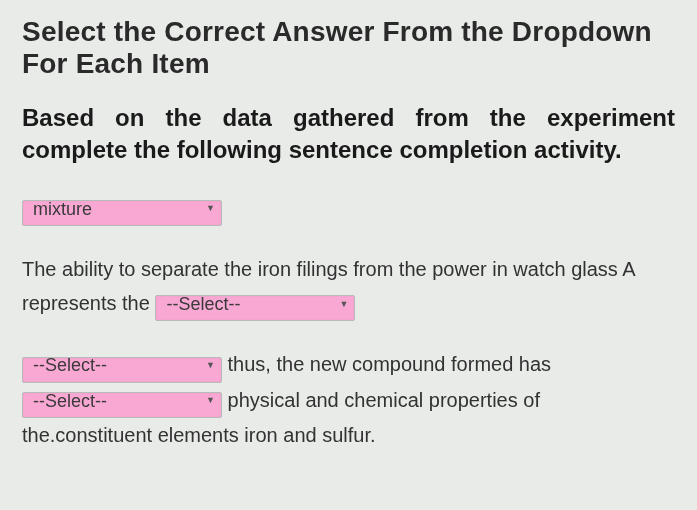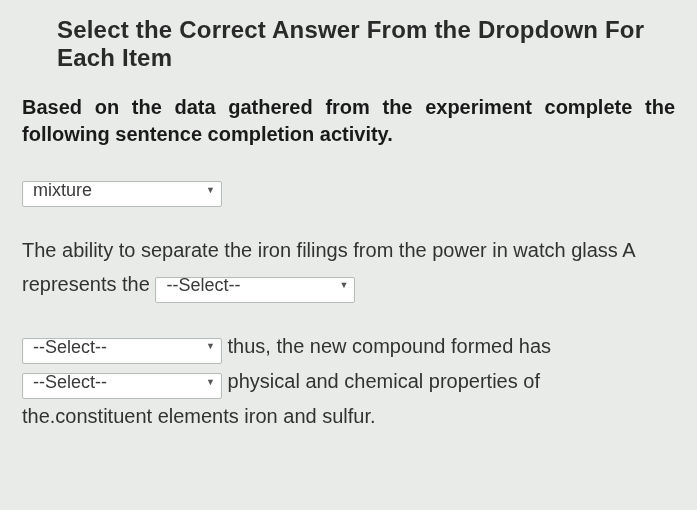--- a/index.html
+++ b/index.html
@@ -10,46 +10,45 @@
     body {
       width: 697px;
       height: 510px;
       background: #e8ebe8;
       font-family: Arial, Helvetica, sans-serif;
       padding: 16px 22px;
       color: #1a1a1a;
       overflow: hidden;
     }
     .title {
-      font-size: 24px;
+      font-size: 28px;
       font-weight: bold;
       color: #2a2a2a;
       margin-bottom: 22px;
       letter-spacing: 0.2px;
-      margin-left: 35px;
     }
     .instruction {
-      font-size: 20px;
+      font-size: 24px;
       font-weight: bold;
       color: #1a1a1a;
       line-height: 1.35;
       margin-bottom: 24px;
       text-align: justify;
     }
     .para {
       font-size: 20px;
       color: #323232;
       line-height: 1.7;
       margin-bottom: 26px;
     }
     .dropdown {
       display: inline-flex;
       align-items: center;
       justify-content: space-between;
-      background: #ffffff;
+      background: #f9a8d4;
       border: 1px solid #b8bcb8;
       border-radius: 2px;
       padding: 2px 6px 10px 10px;
       min-width: 200px;
       height: 26px;
       font-size: 18px;
       color: #3a3a3a;
       vertical-align: baseline;
       cursor: pointer;
       box-shadow: inset 0 0 2px rgba(0,0,0,0.08);

